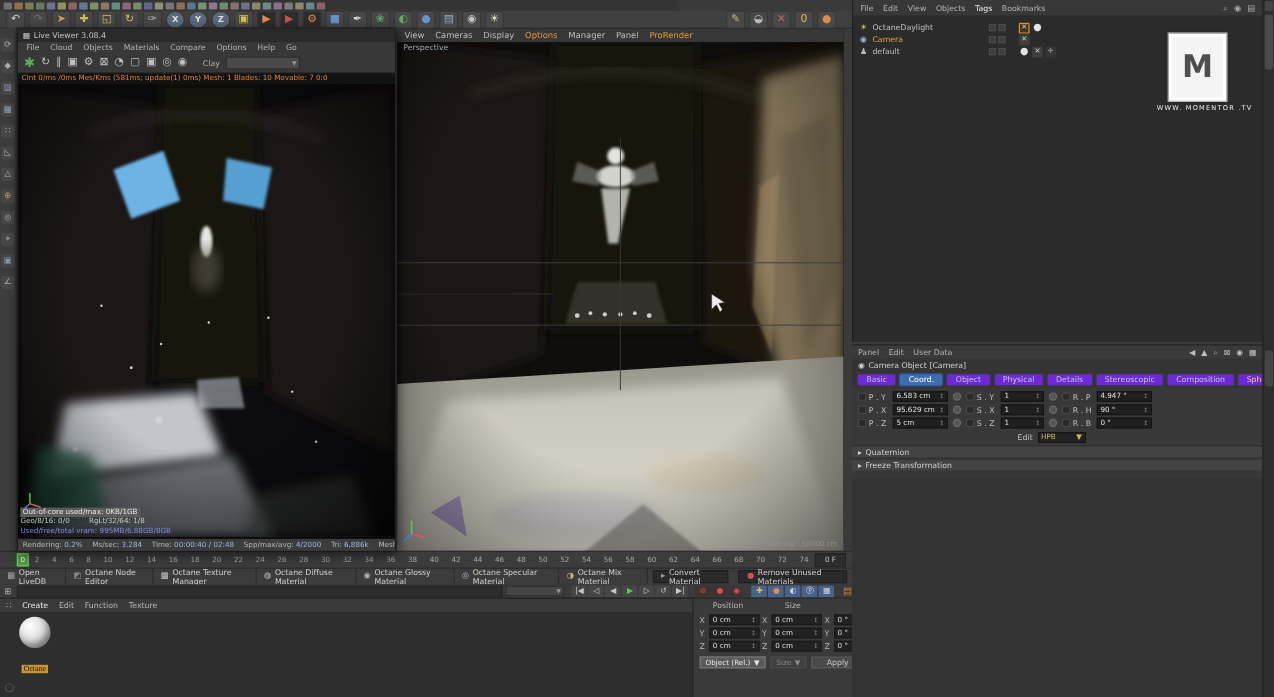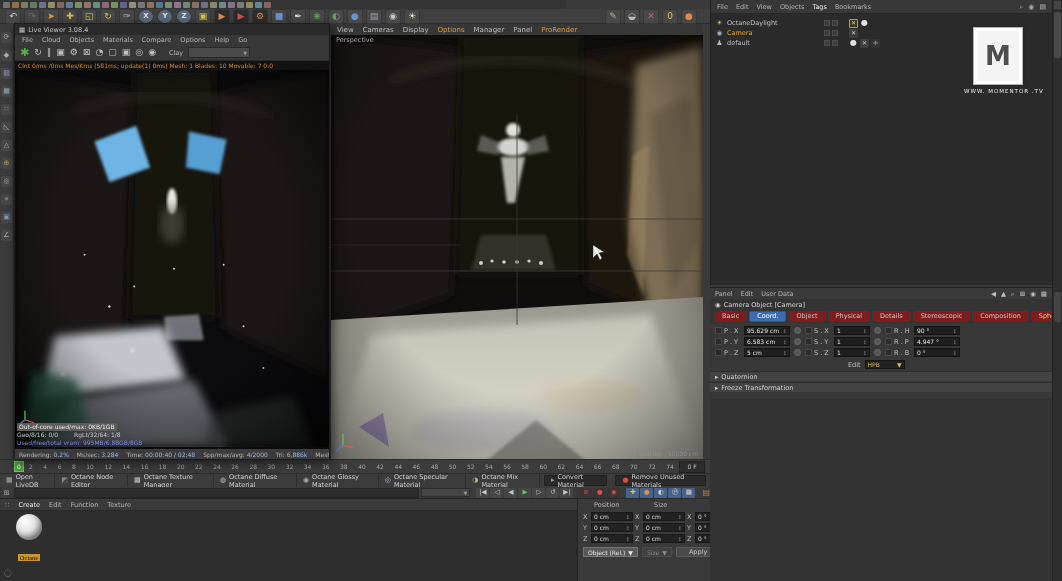--- a/index.html
+++ b/index.html
@@ -134,21 +134,21 @@
              justify-content:center;font-size:26px;color:#4e4e4e;font-weight:bold;box-sizing:content-box;}
   .wm-text{margin-top:4px;font-size:5.5px;color:#efefef;letter-spacing:1px;white-space:nowrap;}
   .attr-panel{position:absolute;left:710px;top:287px;width:342px;height:112px;background:#383838;
               border-top:1px solid #202020;box-sizing:border-box;}
   .attr-menu{height:11px;background:#3a3a3a;display:flex;gap:8px;align-items:center;padding:0 5px;
              font-size:6.5px;color:#b4b4b4;}
   .attr-menu-icons{margin-left:auto;display:flex;gap:5px;font-size:6.5px;color:#c0c0c0;}
   .attr-title{height:11px;background:#343434;display:flex;align-items:center;gap:3px;padding:0 5px;
               font-size:6.5px;color:#d2d2d2;}
   .attr-tabs{height:13px;background:#343434;display:flex;gap:2px;align-items:center;padding:0 4px;}
-  .attr-tab{padding:1px 7px;background:#7f1d1d;border:1px solid #3b3b3b;border-radius:2px;font-size:6.5px;
+  .attr-tab{padding:1px 7px;background:#6d28d9;border:1px solid #3b3b3b;border-radius:2px;font-size:6.5px;
             color:#c8c8c8;line-height:1.1;}
   .attr-tab.active{background:#3e6cb0;border-color:#2f549a;color:#ffffff;}
   .attr-tab.warm{color:#e8d080;}
   .coord-header{height:9px;background:#454545;border-top:1px solid #2d2d2d;border-bottom:1px solid #2d2d2d;
                 display:flex;align-items:center;padding:0 5px;font-size:6.5px;color:#dcdcdc;}
   .coord-rows{padding:2px 0 1px 0;}
   .coord-row{display:flex;align-items:center;gap:2px;height:11px;padding-left:5px;font-size:6.5px;}
   .chk{width:5px;height:5px;background:#2a2a2a;border:1px solid #484848;}
   .clabel{width:18px;color:#c2c2c2;}
   .cfield{height:9px;background:#1f1f1f;border:1px solid #141414;display:flex;align-items:center;
@@ -755,20 +755,43 @@
         <span class="attr-tab">Physical</span>
         <span class="attr-tab">Details</span>
         <span class="attr-tab">Stereoscopic</span>
         <span class="attr-tab">Composition</span>
         <span class="attr-tab warm">Spherical</span>
       </div>
     <div class="coord-rows">
 
         <div class="coord-row">
           <span class="chk"></span>
+          <span class="clabel">P . Y</span>
+          <span class="cfield w46">
+            <span>6.583 cm</span>
+            <span class="spin">↕</span>
+          </span>
+          <span class="dotbtn"></span>
+          <span class="chk"></span>
+          <span class="clabel">S . Y</span>
+          <span class="cfield w36">
+            <span>1</span>
+            <span class="spin">↕</span>
+          </span>
+          <span class="dotbtn"></span>
+          <span class="chk"></span>
+          <span class="clabel">R . P</span>
+          <span class="cfield w46">
+            <span>4.947 °</span>
+            <span class="spin">↕</span>
+          </span>
+        </div>
+
+        <div class="coord-row">
+          <span class="chk"></span>
           <span class="clabel">P . X</span>
           <span class="cfield w46">
             <span>95.629 cm</span>
             <span class="spin">↕</span>
           </span>
           <span class="dotbtn"></span>
           <span class="chk"></span>
           <span class="clabel">S . X</span>
           <span class="cfield w36">
             <span>1</span>
@@ -778,43 +801,20 @@
           <span class="chk"></span>
           <span class="clabel">R . H</span>
           <span class="cfield w46">
             <span>90 °</span>
             <span class="spin">↕</span>
           </span>
         </div>
 
         <div class="coord-row">
           <span class="chk"></span>
-          <span class="clabel">P . Y</span>
-          <span class="cfield w46">
-            <span>6.583 cm</span>
-            <span class="spin">↕</span>
-          </span>
-          <span class="dotbtn"></span>
-          <span class="chk"></span>
-          <span class="clabel">S . Y</span>
-          <span class="cfield w36">
-            <span>1</span>
-            <span class="spin">↕</span>
-          </span>
-          <span class="dotbtn"></span>
-          <span class="chk"></span>
-          <span class="clabel">R . P</span>
-          <span class="cfield w46">
-            <span>4.947 °</span>
-            <span class="spin">↕</span>
-          </span>
-        </div>
-
-        <div class="coord-row">
-          <span class="chk"></span>
           <span class="clabel">P . Z</span>
           <span class="cfield w46">
             <span>5 cm</span>
             <span class="spin">↕</span>
           </span>
           <span class="dotbtn"></span>
           <span class="chk"></span>
           <span class="clabel">S . Z</span>
           <span class="cfield w36">
             <span>1</span>

